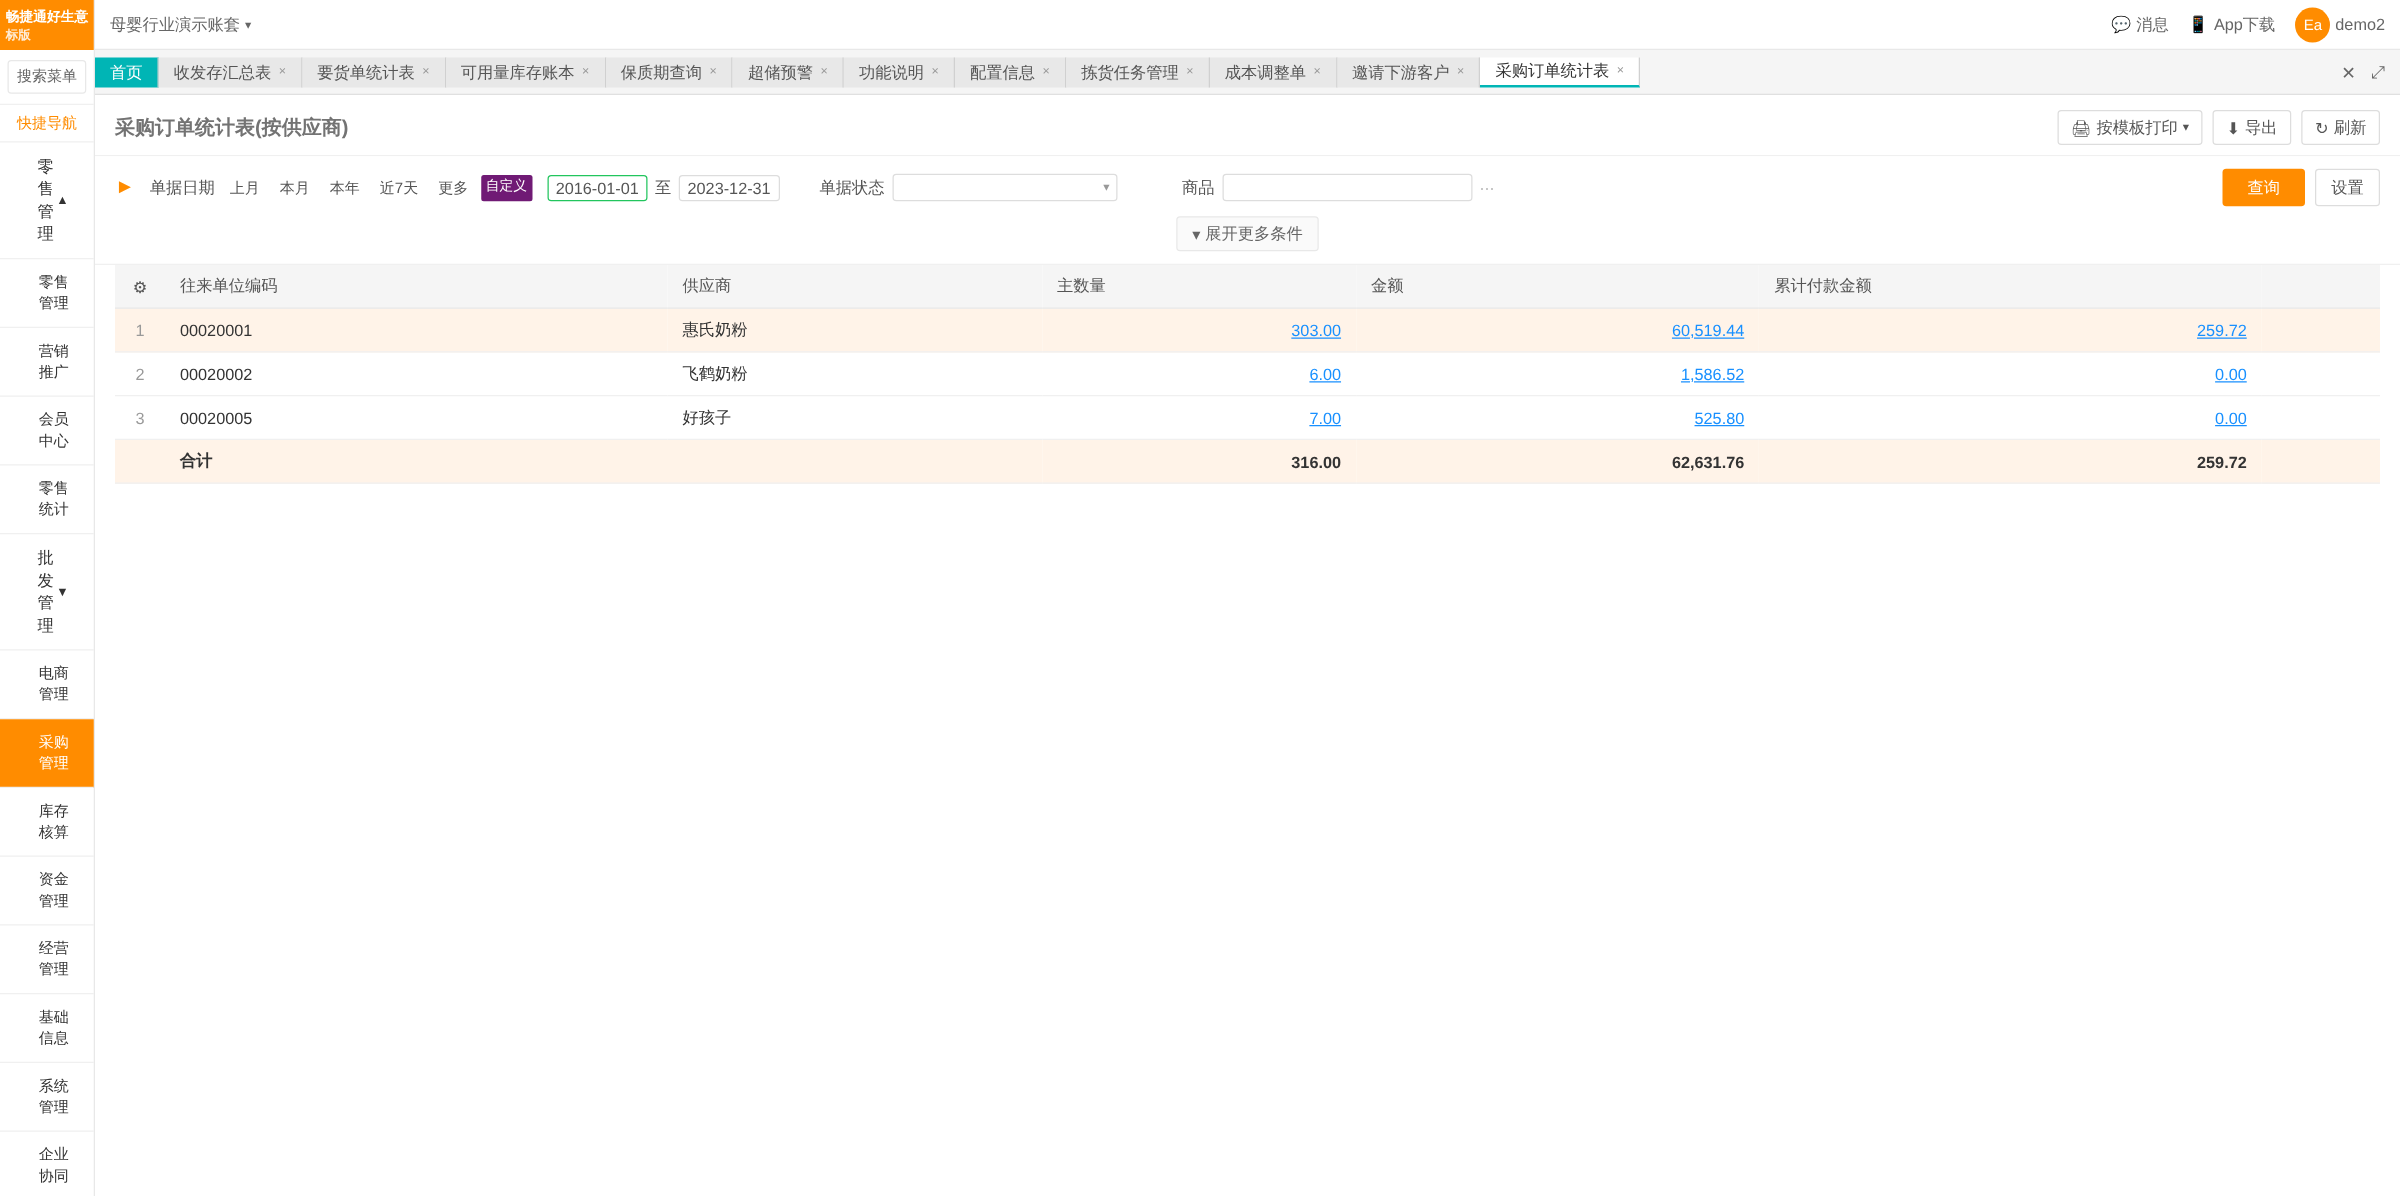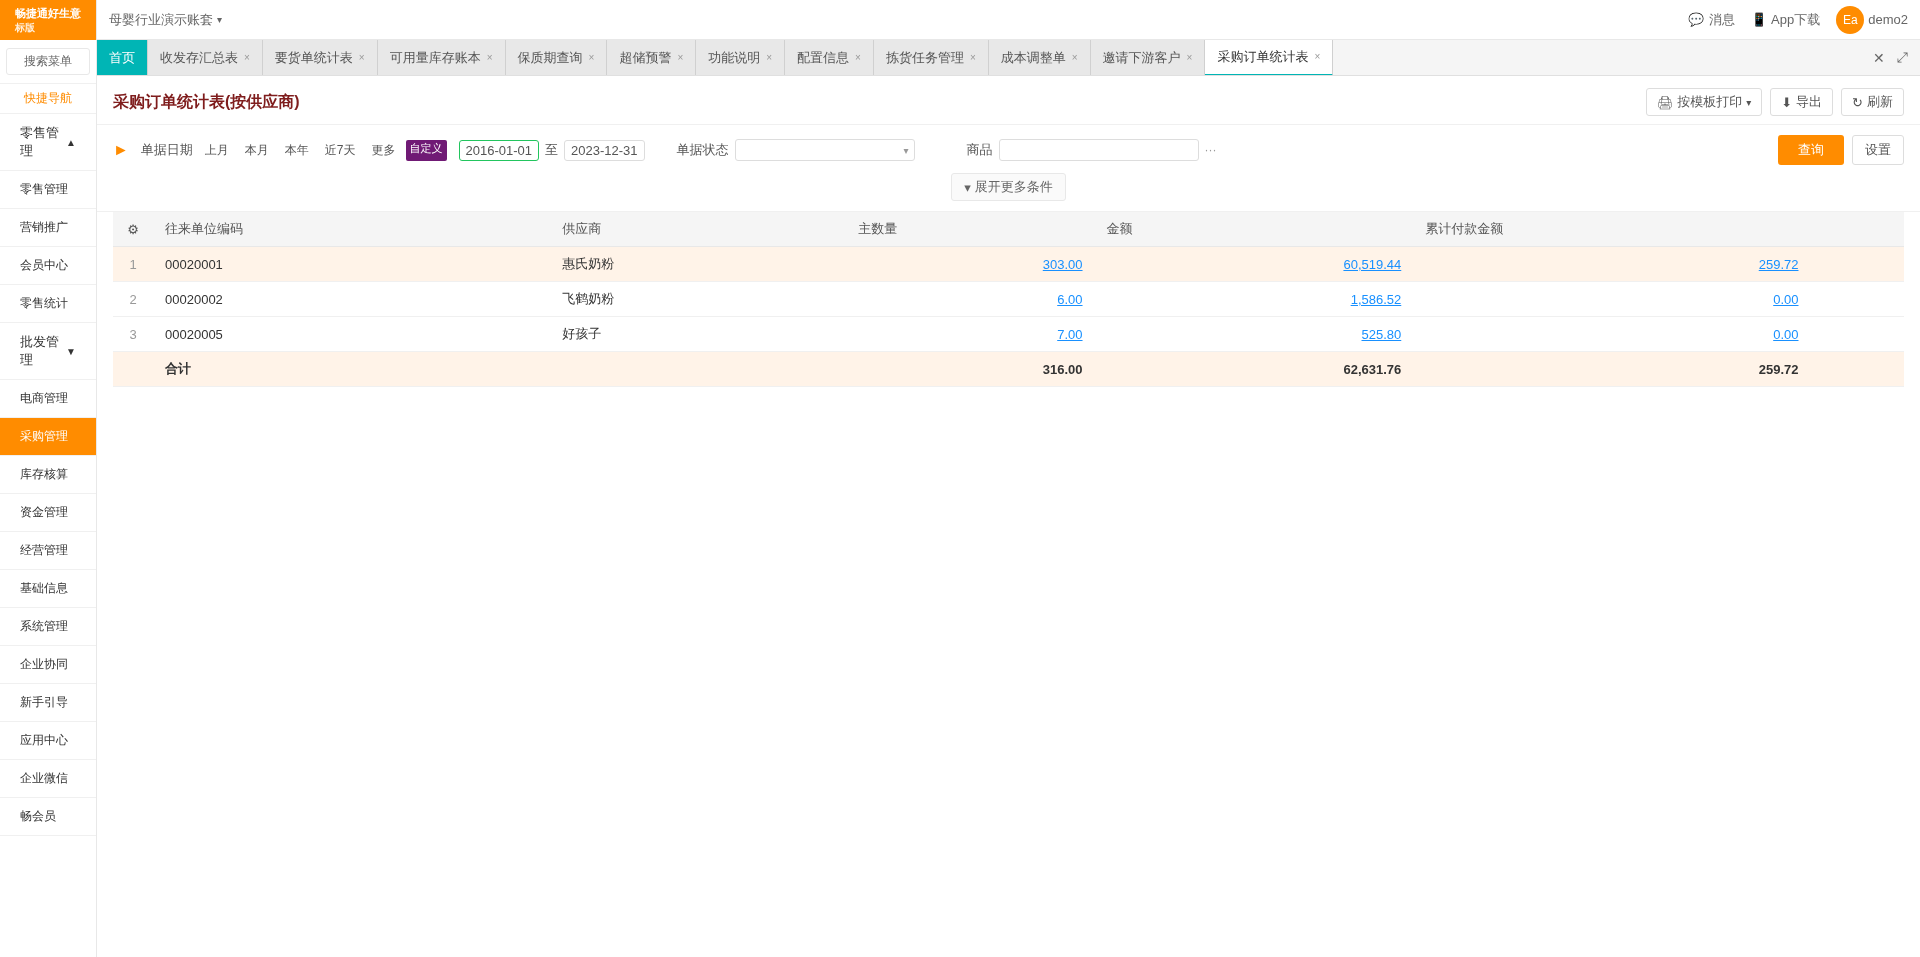--- a/index.html
+++ b/index.html
@@ -1,51 +1,51 @@
 <!DOCTYPE html>
 <html><head>
   <meta charset="utf-8">
   <style>
     * { box-sizing: border-box; margin: 0; padding: 0; font-family: 'Microsoft YaHei', sans-serif; font-size: 13px; }
     body { display: flex; height: 957px; overflow: hidden; background: #f5f5f5; }
 
     
-    .sidebar { width: 97px; background: #fff; display: flex; flex-direction: column; border-right: 1px solid #e8e8e8; flex-shrink: 0; }
+    .sidebar { width: 76px; background: #fff; display: flex; flex-direction: column; border-right: 1px solid #e8e8e8; flex-shrink: 0; }
     .sidebar-logo { background: #ff8c00; height: 40px; display: flex; align-items: center; justify-content: center; color: #fff; font-size: 12px; font-weight: bold; padding: 4px; }
     .sidebar-search { padding: 8px 6px; border-bottom: 1px solid #f0f0f0; }
     .sidebar-search-btn { width: 100%; background: none; border: 1px solid #e8e8e8; border-radius: 3px; padding: 4px; cursor: pointer; color: #666; font-size: 12px; text-align: center; font-family: Liberation Serif, serif; }
     .sidebar-nav-btn { padding: 6px 11px; text-align: center; color: #ff8c00; font-size: 12px; cursor: pointer; border-bottom: 1px solid #f0f0f0; }
     .sidebar-menu { flex: 1; overflow-y: auto; }
-    .sidebar-item { padding: 10px 20px; text-align: left; font-size: 12px; color: #333; cursor: pointer; border-bottom: 1px solid #f0f0f0; }
+    .sidebar-item { padding: 10px 20px; text-align: right; font-size: 12px; color: #333; cursor: pointer; border-bottom: 1px solid #f0f0f0; }
     .sidebar-item.active { background: #ff8c00; color: #fff; }
     .sidebar-item-with-arrow { display: flex; align-items: center; justify-content: center; gap: 2px; }
 
     
     .main { flex: 1; display: flex; flex-direction: column; overflow: hidden; }
 
     
     .top-header { height: 40px; background: #fff; display: flex; align-items: center; padding: 0 12px; border-bottom: 1px solid #e8e8e8; justify-content: space-between; }
     .top-header-left { display: flex; align-items: center; gap: 8px; }
     .workspace-select { display: flex; align-items: center; gap: 4px; color: #666; font-size: 13px; cursor: pointer; }
     .top-header-right { display: flex; align-items: center; gap: 16px; color: #666; font-size: 13px; }
     .top-header-icon { display: flex; align-items: center; gap: 4px; cursor: pointer; }
 
     
     .tabs-bar { background: #f5f5f5; display: flex; align-items: center; height: 36px; overflow-x: auto; border-bottom: 1px solid #e0e0e0; }
-    .tab { display: flex; align-items: center; padding: 0 12px; height: 36px; background: #e8e8e8; border-right: 1px solid #d0d0d0; cursor: pointer; font-size: 12px; color: #555; white-space: nowrap; gap: 4px; flex-shrink: 0; }
+    .tab { display: flex; align-items: center; padding: 0 12px; height: 24px; background: #e8e8e8; border-right: 1px solid #d0d0d0; cursor: pointer; font-size: 12px; color: #555; white-space: nowrap; gap: 4px; flex-shrink: 0; }
     .tab.active { background: #fff; color: #333; border-bottom: 2px solid #00b5b5; }
     .tab.home { background: #00b5b5; color: #fff; }
     .tab-close { font-size: 10px; color: #999; cursor: pointer; margin-left: 2px; }
     .tabs-actions { display: flex; align-items: center; margin-left: auto; gap: 4px; padding: 0 8px; }
     .tabs-action-btn { background: none; border: none; cursor: pointer; color: #666; font-size: 14px; padding: 2px 4px; }
 
     
     .content { flex: 1; overflow: hidden; display: flex; flex-direction: column; background: #fff; }
     .page-header { padding: 12px 16px 8px; display: flex; align-items: center; justify-content: space-between; border-bottom: 1px solid #f0f0f0; }
-    .page-title { font-size: 16px; font-weight: bold; color: #7f1d1d; }
+    .page-title { font-size: 16px; font-weight: bold; color: #737373; }
     .page-actions { display: flex; align-items: center; gap: 8px; }
     .btn-template { display: flex; align-items: center; gap: 4px; padding: 4px 10px; border: 1px solid #ddd; border-radius: 3px; cursor: pointer; background: #fff; font-size: 12px; color: #555; }
     .btn-export { display: flex; align-items: center; gap: 4px; padding: 4px 10px; border: 1px solid #ddd; border-radius: 3px; cursor: pointer; background: #fff; font-size: 12px; color: #555; }
     .btn-refresh { display: flex; align-items: center; gap: 4px; padding: 4px 10px; border: 1px solid #ddd; border-radius: 3px; cursor: pointer; background: #fff; font-size: 12px; color: #555; }
 
     
     .filter-area { padding: 10px 16px; background: #fff; border-bottom: 1px solid #f0f0f0; }
     .filter-row { display: flex; align-items: center; gap: 12px; flex-wrap: wrap; }
     .filter-item { display: flex; align-items: center; gap: 6px; font-size: 12px; color: #555; }
     .filter-label { color: #555; white-space: nowrap; }

